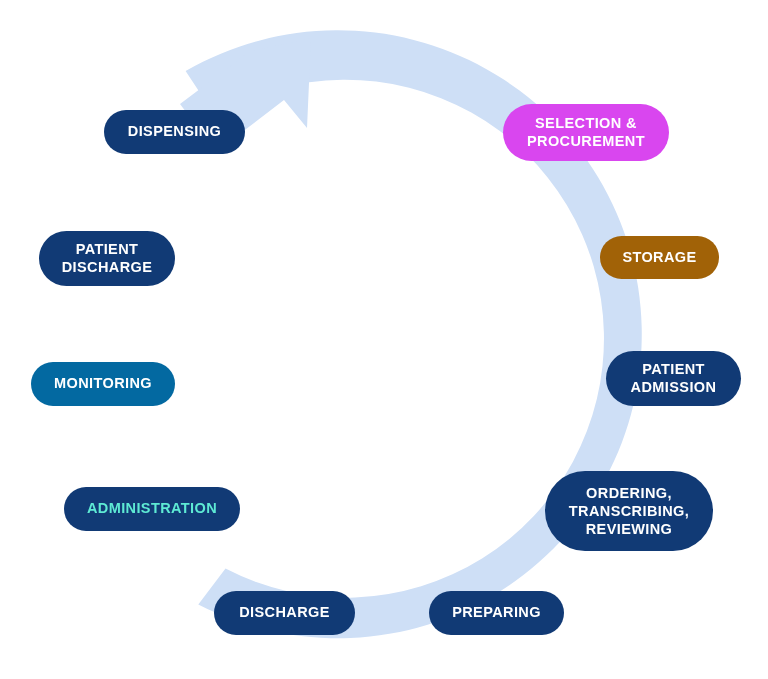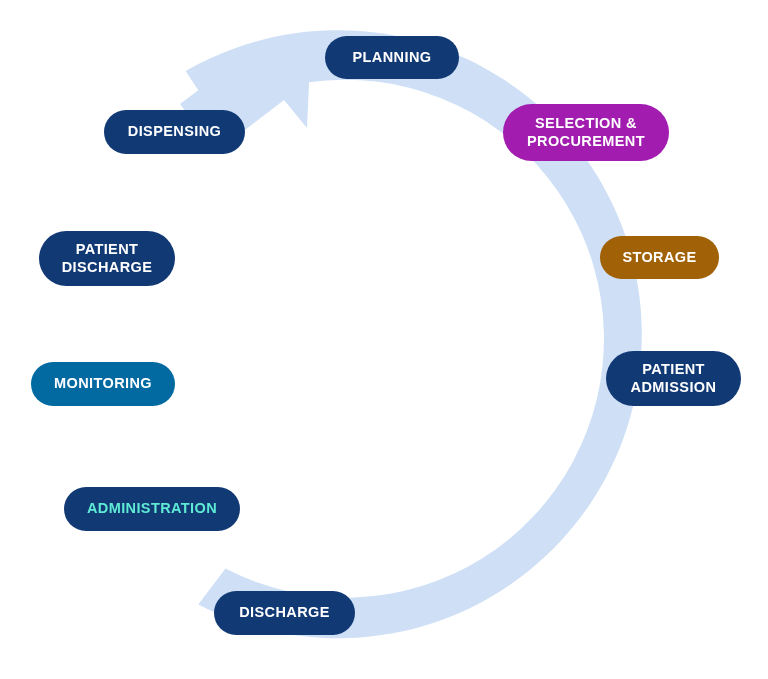--- a/index.html
+++ b/index.html
@@ -55,37 +55,40 @@
 
     <path fill="#cedff6" d="M 214.6 114.9
              A 259 259 0 1 1 225.5 568.5
              L 198.3 604.4
              A 304 304 0 1 0 185.6 71.1
              Z"></path>
 
     <polygon fill="#cedff6" points="311,38 307,128 284,100 216,152 180,104 249,52"></polygon>
   </svg>
 
-  <div class="pill" style="left: 325px; top: 36px; width: 134px; height: 43px; background: rgb(17, 58, 117); color: rgb(255, 255, 255);">
-    <span>PLANNING</span>
-  </div>
 
-  <div class="pill two-line" style="left: 503px; top: 104px; width: 166px; height: 57px; background: #a21caf; color: rgb(255, 255, 255);">
+  <div class="pill two-line" style="left: 503px; top: 104px; width: 166px; height: 57px; background: #d946ef; color: rgb(255, 255, 255);">
     <span>SELECTION &amp;<br>PROCUREMENT</span>
   </div>
 
   <div class="pill" style="left: 600px; top: 236px; width: 119px; height: 43px; background: #a16207; color: rgb(255, 255, 255);">
     <span>STORAGE</span>
   </div>
 
   <div class="pill two-line" style="left: 606px; top: 351px; width: 135px; height: 55px; background: rgb(17, 58, 117); color: rgb(255, 255, 255);">
     <span>PATIENT<br>ADMISSION</span>
   </div>
 
+  <div class="pill three-line" style="left: 545px; top: 471px; width: 168px; height: 80px; background: rgb(17, 58, 117); color: rgb(255, 255, 255);">
+    <span>ORDERING,<br>TRANSCRIBING,<br>REVIEWING</span>
+  </div>
 
+  <div class="pill" style="left: 429px; top: 591px; width: 135px; height: 44px; background: rgb(17, 58, 117); color: rgb(255, 255, 255);">
+    <span>PREPARING</span>
+  </div>
 
   <div class="pill" style="left: 214px; top: 591px; width: 141px; height: 44px; background: rgb(17, 58, 117); color: rgb(255, 255, 255);">
     <span>DISCHARGE</span>
   </div>
 
   <div class="pill" style="left: 64px; top: 487px; width: 176px; height: 44px; background: rgb(17, 58, 117); color: #5eead4;">
     <span>ADMINISTRATION</span>
   </div>
 
   <div class="pill" style="left: 31px; top: 362px; width: 144px; height: 44px; background: #0369a1; color: rgb(255, 255, 255);">

